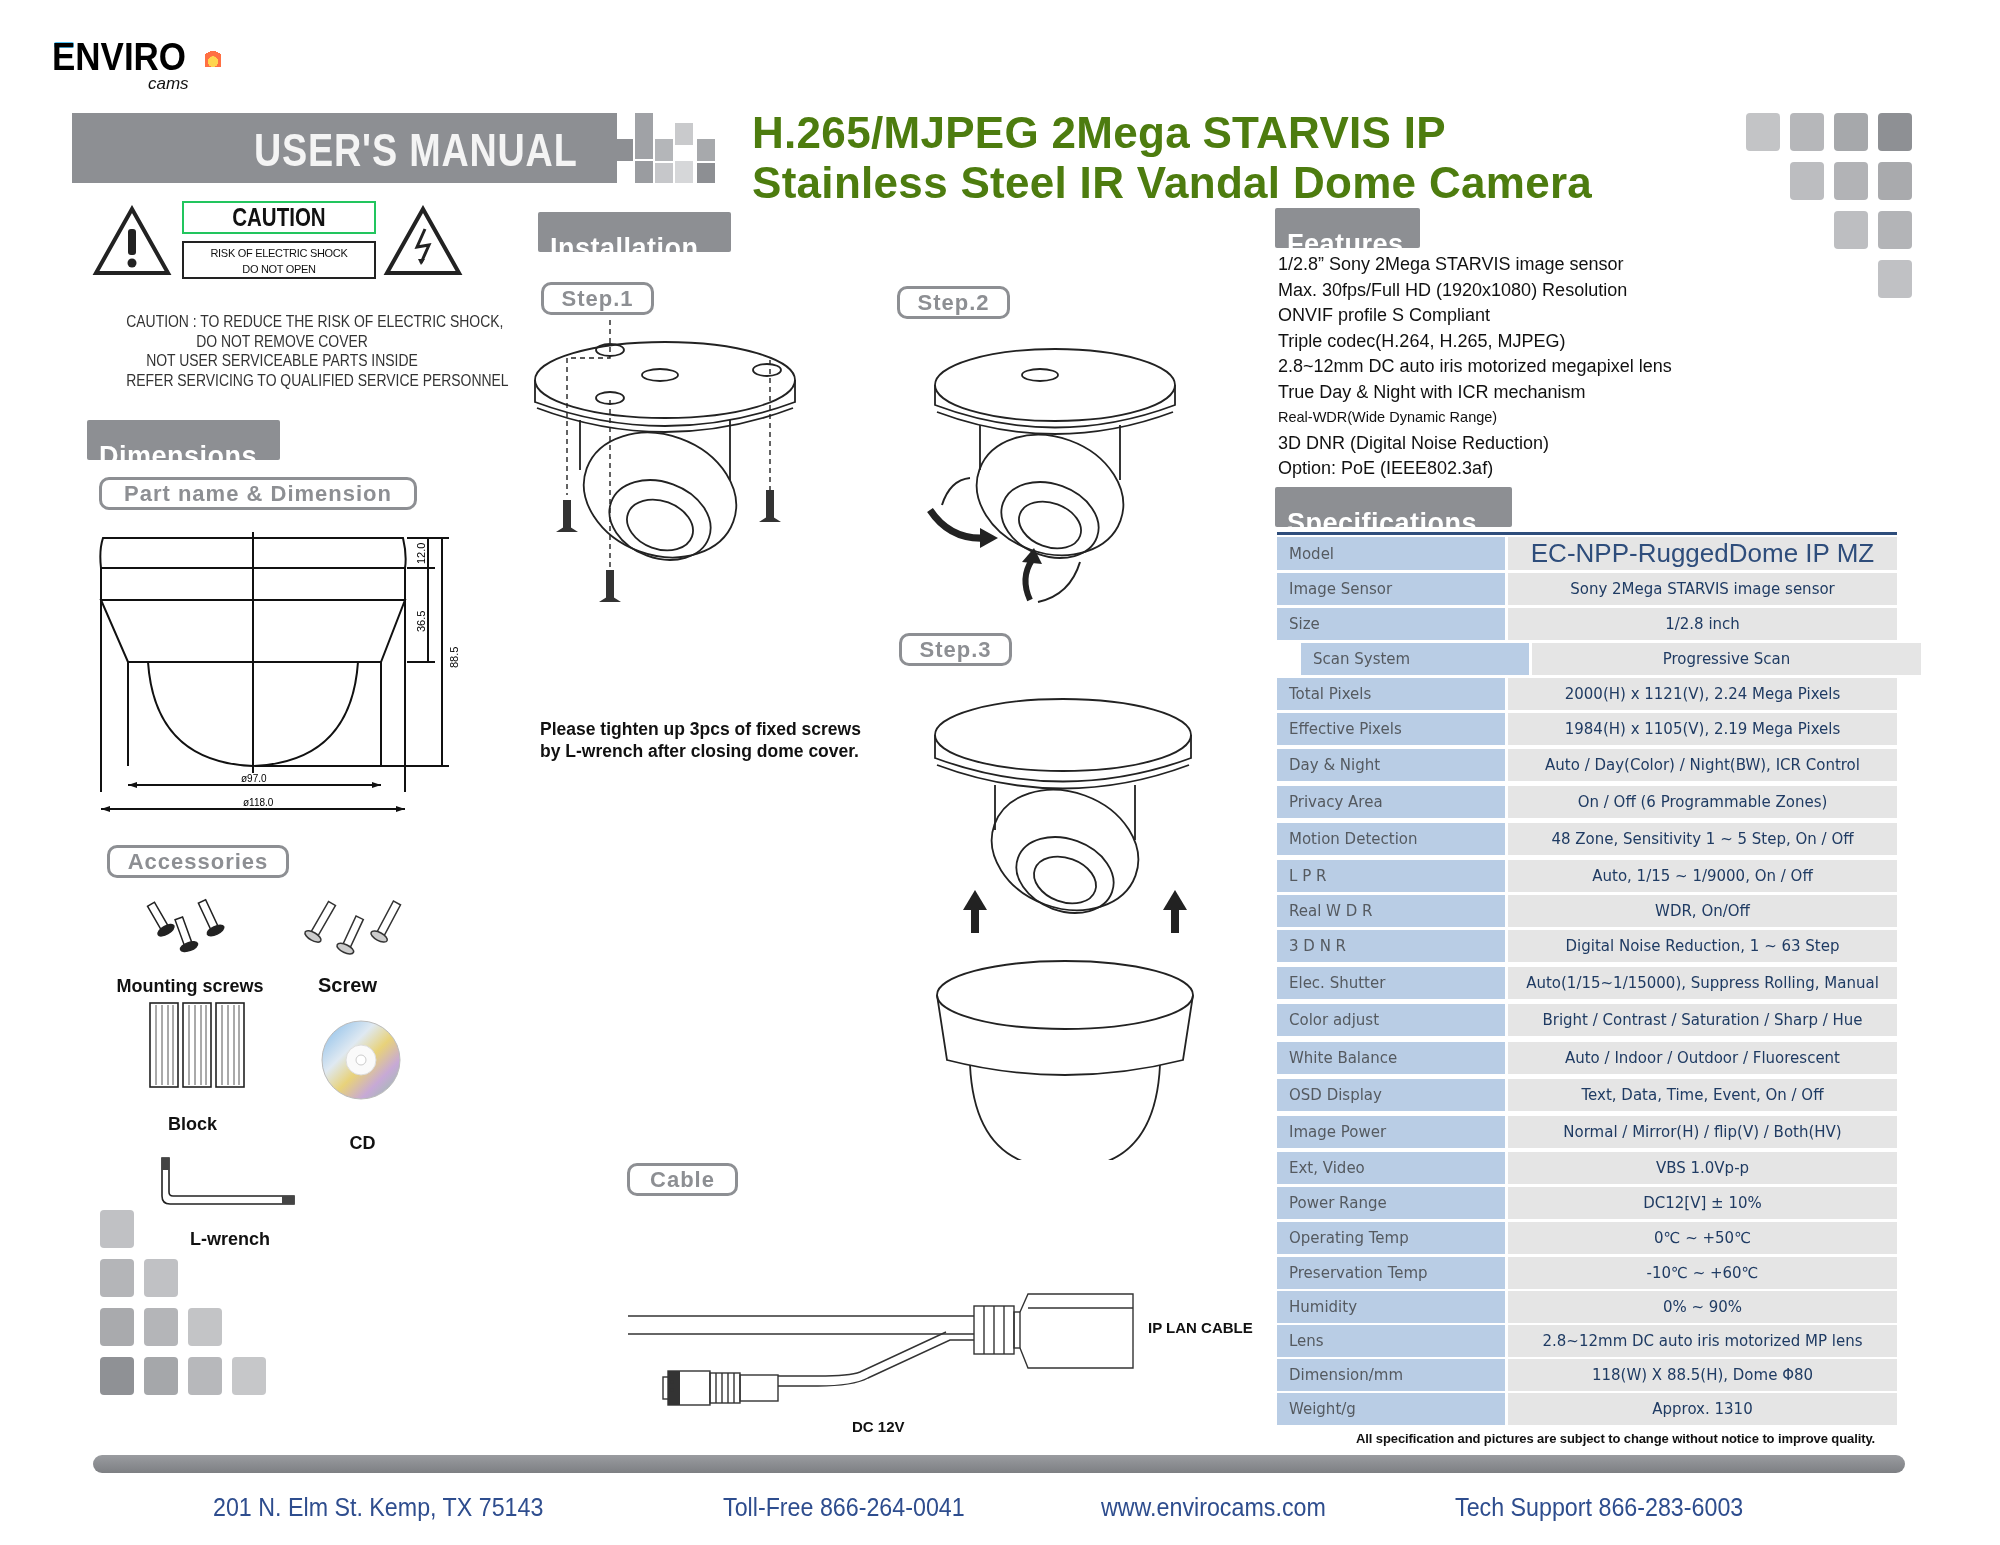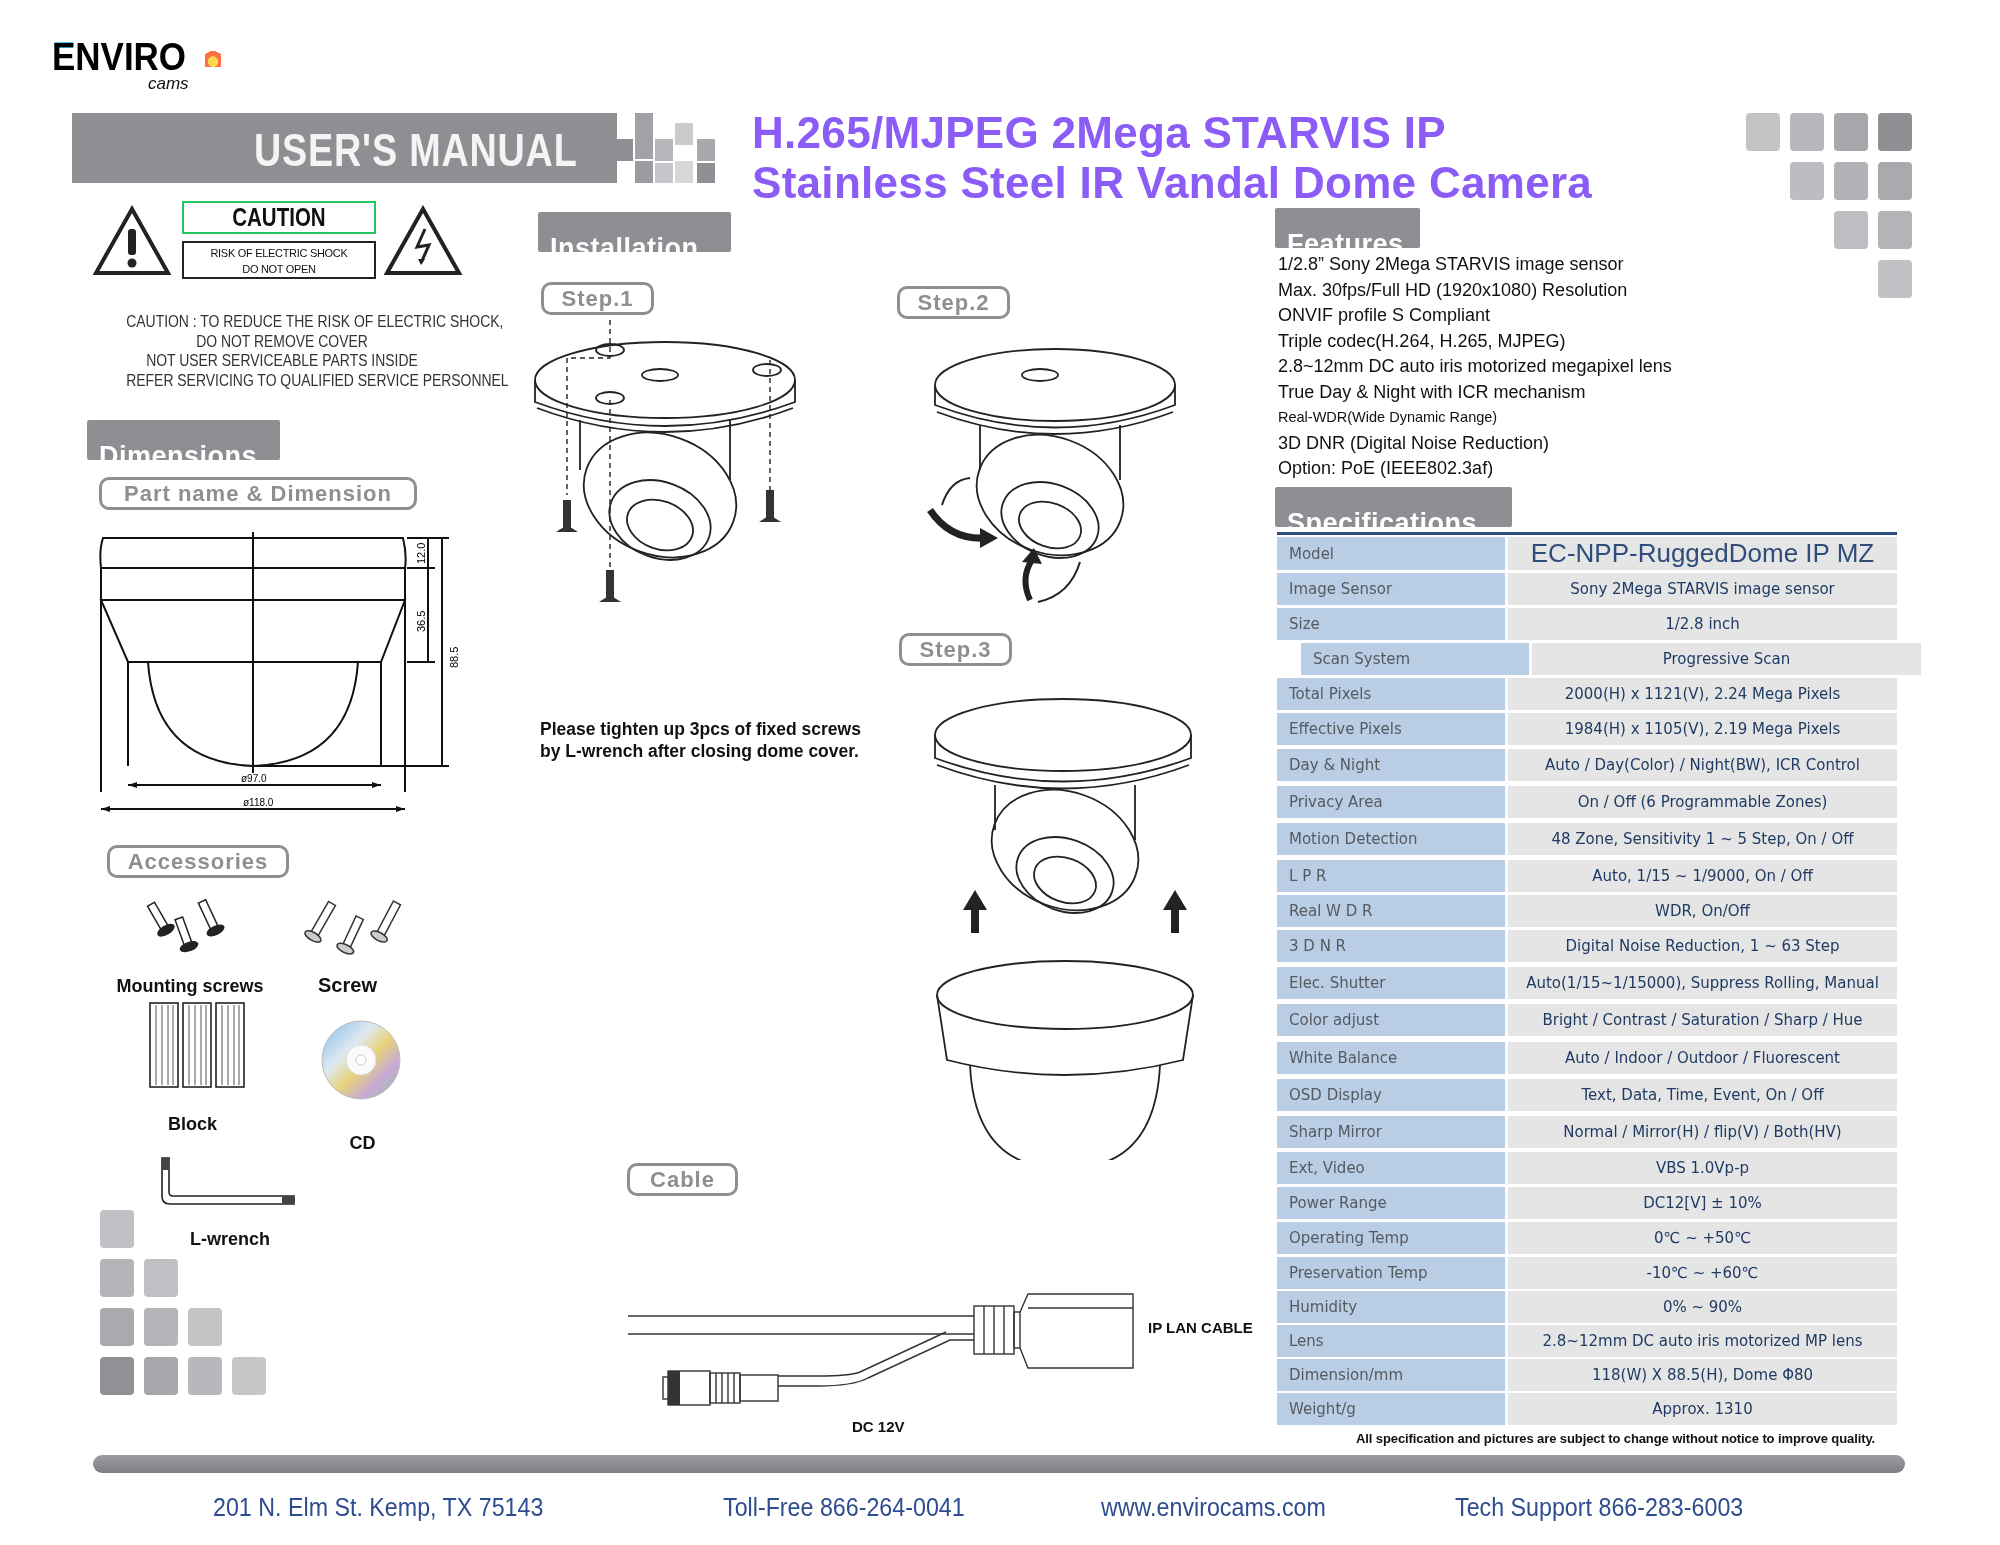--- a/index.html
+++ b/index.html
@@ -14,21 +14,21 @@
   .logo-ice { position:absolute; left:2px; top:4px; width:20px; height:6px; background:#4fc3f7; border-radius:2px; }
   .logo-flame { position:absolute; left:153px; top:11px; width:16px; height:18px; background: radial-gradient(circle at 50% 70%, #ffd54f 0 35%, #ff7043 36% 70%, transparent 71%); }
 
   
   .banner { left: 72px; top: 113px; width: 545px; height: 70px; background: #8d8f93; }
   .banner-text { position:absolute; right: 40px; top: 10px; color: #f4f4f4; font-size: 46px; font-weight: 700; letter-spacing: 1px; transform: scaleX(0.82); transform-origin: right; font-family: "Liberation Sans", sans-serif; }
   .banner-blocks { left: 617px; top: 113px; width: 110px; height: 70px; }
   .bb { position:absolute; background:#8d8f93; }
 
   
-  .title { left: 752px; top: 108px; font-size: 44px; font-weight: 700; line-height: 50px; color: #8b5cf6; letter-spacing: 0.3px; }
+  .title { left: 752px; top: 108px; font-size: 44px; font-weight: 700; line-height: 50px; color: #4d7c0f; letter-spacing: 0.3px; }
 
   
   .sq { position:absolute; width: 34px; height: 38px; border-radius: 4px; }
 
   
   .caution-box { left: 182px; top: 201px; width: 194px; height: 33px; border: 2px solid #22c55e; text-align:center; font-weight:700; font-size: 25px; line-height: 29px; transform-origin:center; }
   .caution-box span { display:inline-block; transform: scaleX(0.82); }
   .risk-box { left: 182px; top: 241px; width: 194px; height: 38px; border: 2px solid #222; text-align:center; font-size: 11px; line-height: 16px; padding-top: 2px; letter-spacing: -0.3px; }
   .warn-tri { width: 80px; height: 72px; }
   .caution-text { left: 92px; top: 312px; width: 380px; text-align: center; font-size: 17px; line-height: 19.5px; color: #333; }
@@ -447,21 +447,21 @@
     </div>
   <div class="spec-row" style="top:505px;">
       <div class="spec-k">White Balance</div>
       <div class="spec-v">Auto / Indoor / Outdoor / Fluorescent</div>
     </div>
   <div class="spec-row" style="top:542px;">
       <div class="spec-k">OSD Display</div>
       <div class="spec-v">Text, Data, Time, Event, On / Off</div>
     </div>
   <div class="spec-row" style="top:579px;">
-      <div class="spec-k">Sharp Mirror</div>
+      <div class="spec-k">Image Power</div>
       <div class="spec-v">Normal / Mirror(H) / flip(V) / Both(HV)</div>
     </div>
   <div class="spec-row" style="top:615px;">
       <div class="spec-k">Ext, Video</div>
       <div class="spec-v">VBS 1.0Vp-p</div>
     </div>
   <div class="spec-row" style="top:650px;">
       <div class="spec-k">Power Range</div>
       <div class="spec-v">DC12[V] ± 10%</div>
     </div>

